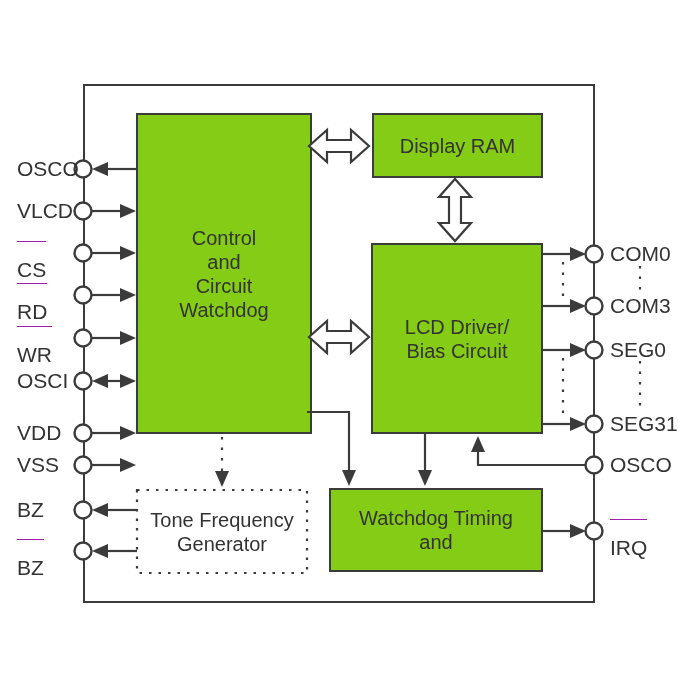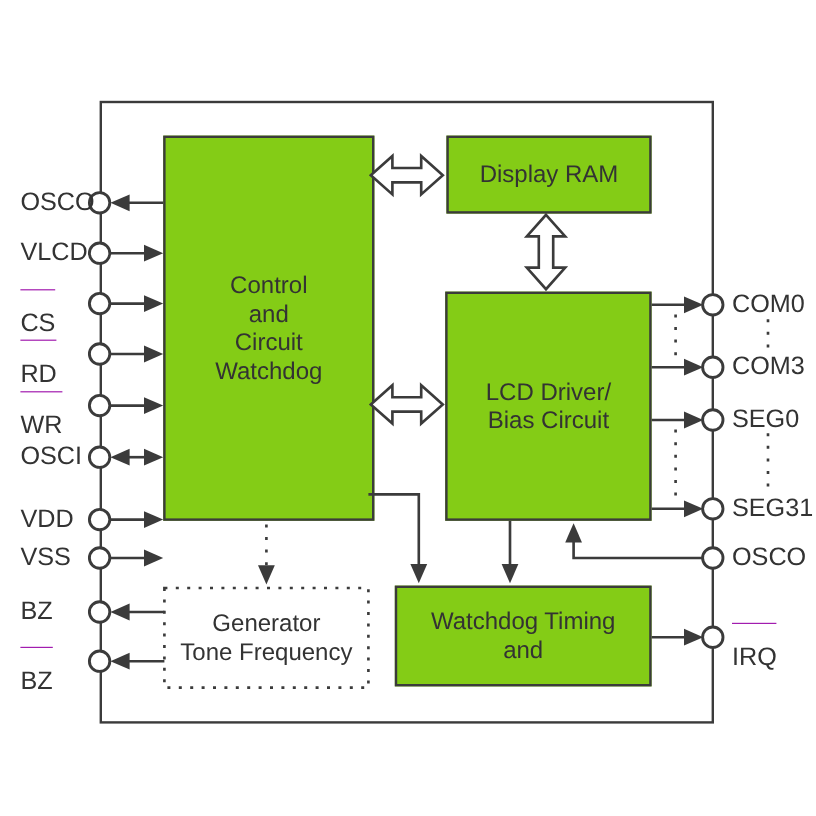--- a/index.html
+++ b/index.html
@@ -41,22 +41,22 @@
     <div>LCD Driver/</div>
     <div>Bias Circuit</div>
   </div>
 
   <div class="box blk" style="left:329px;top:488px;width:214px;height:84px;">
     <div>Watchdog Timing</div>
     <div>and</div>
   </div>
 
   <div class="blk tone-text">
+    <div>Tone Frequency</div>
     <div>Generator</div>
-    <div>Tone Frequency</div>
   </div>
 
   <svg class="wires" width="680" height="680" viewBox="0 0 680 680">
     <g stroke="#3b3b3b" stroke-width="2.2" fill="none">
 
       <rect x="137" y="490" width="170" height="83" stroke-dasharray="2.5 7"></rect>
 
       <path d="M136,169 L104,169"></path>
       <path d="M92,211 L122,211"></path>
       <path d="M92,253 L122,253"></path>

